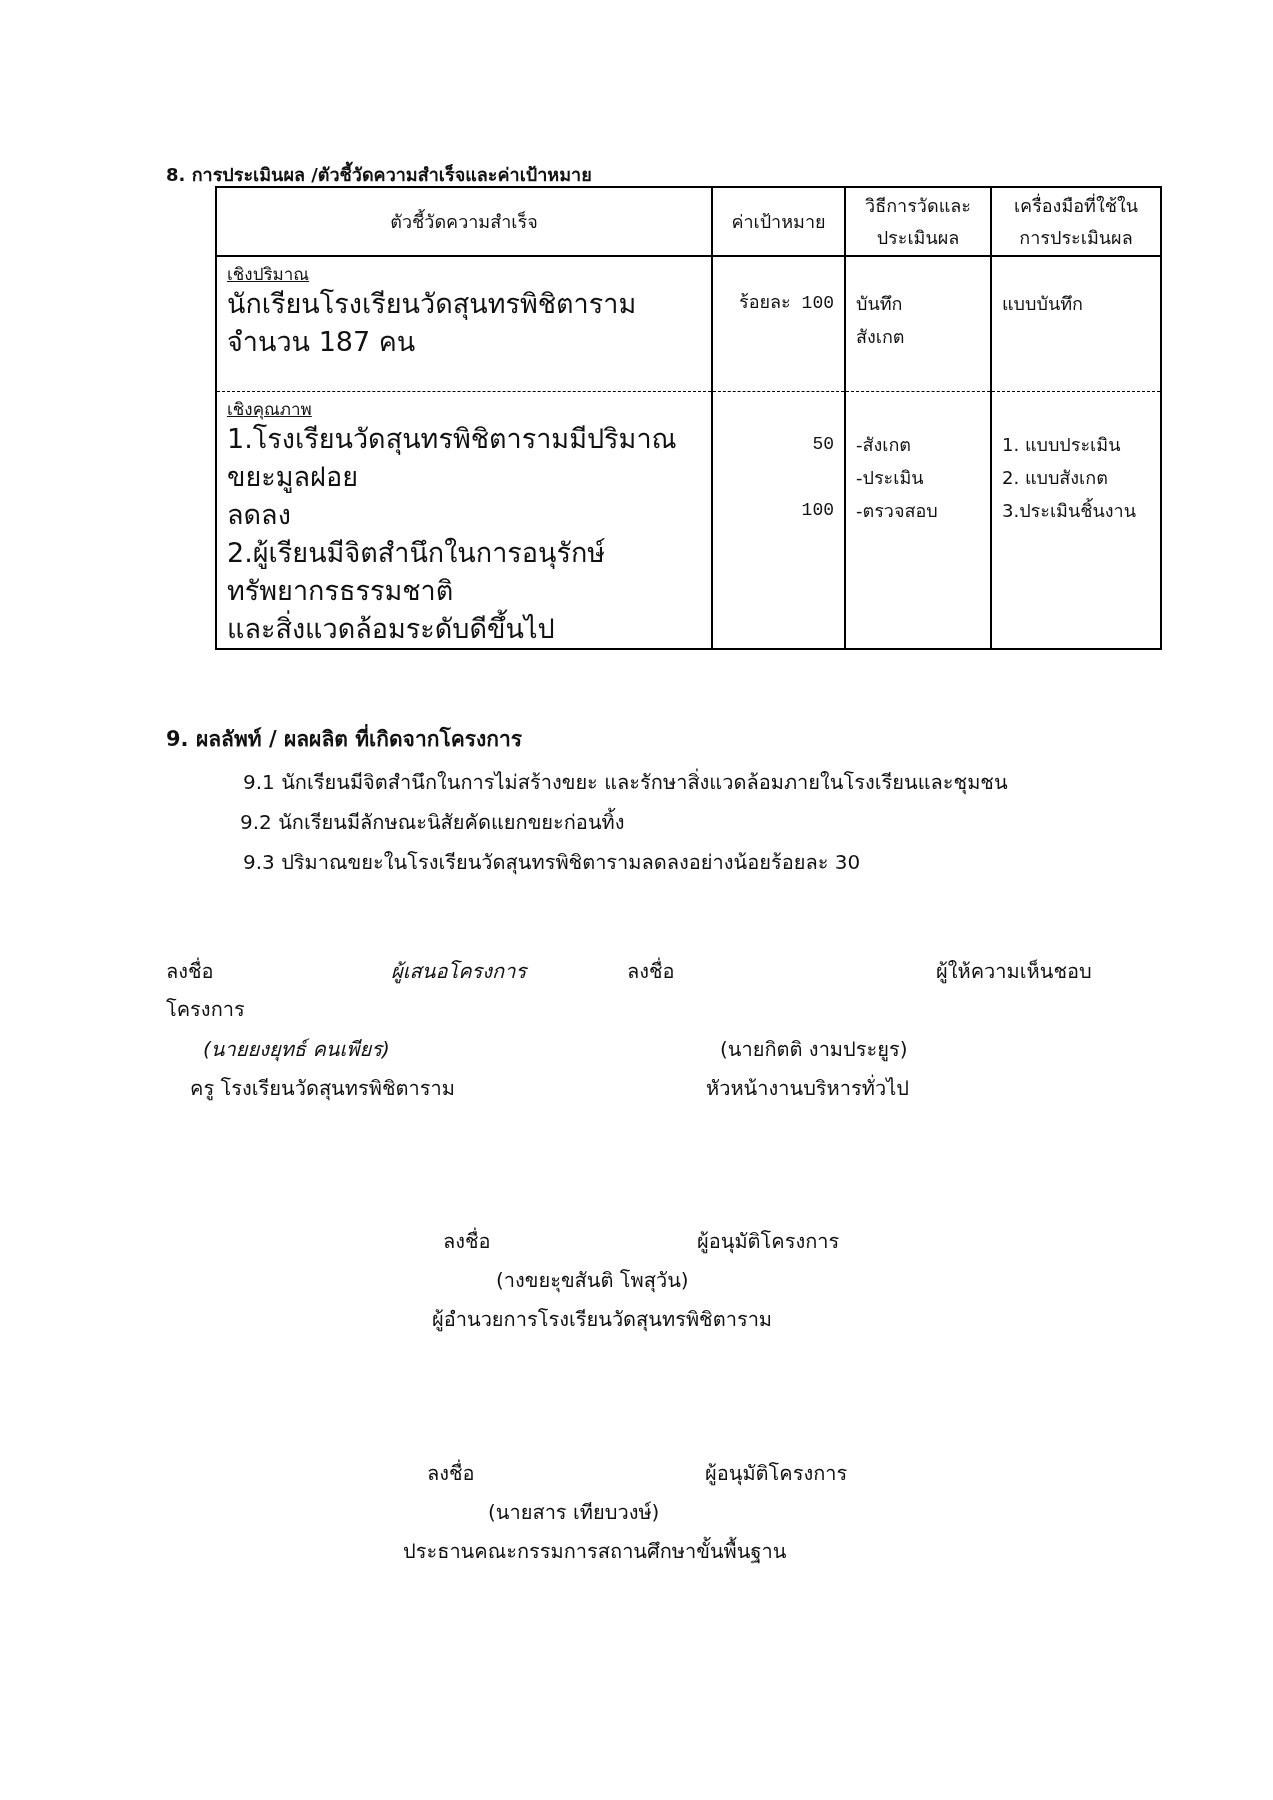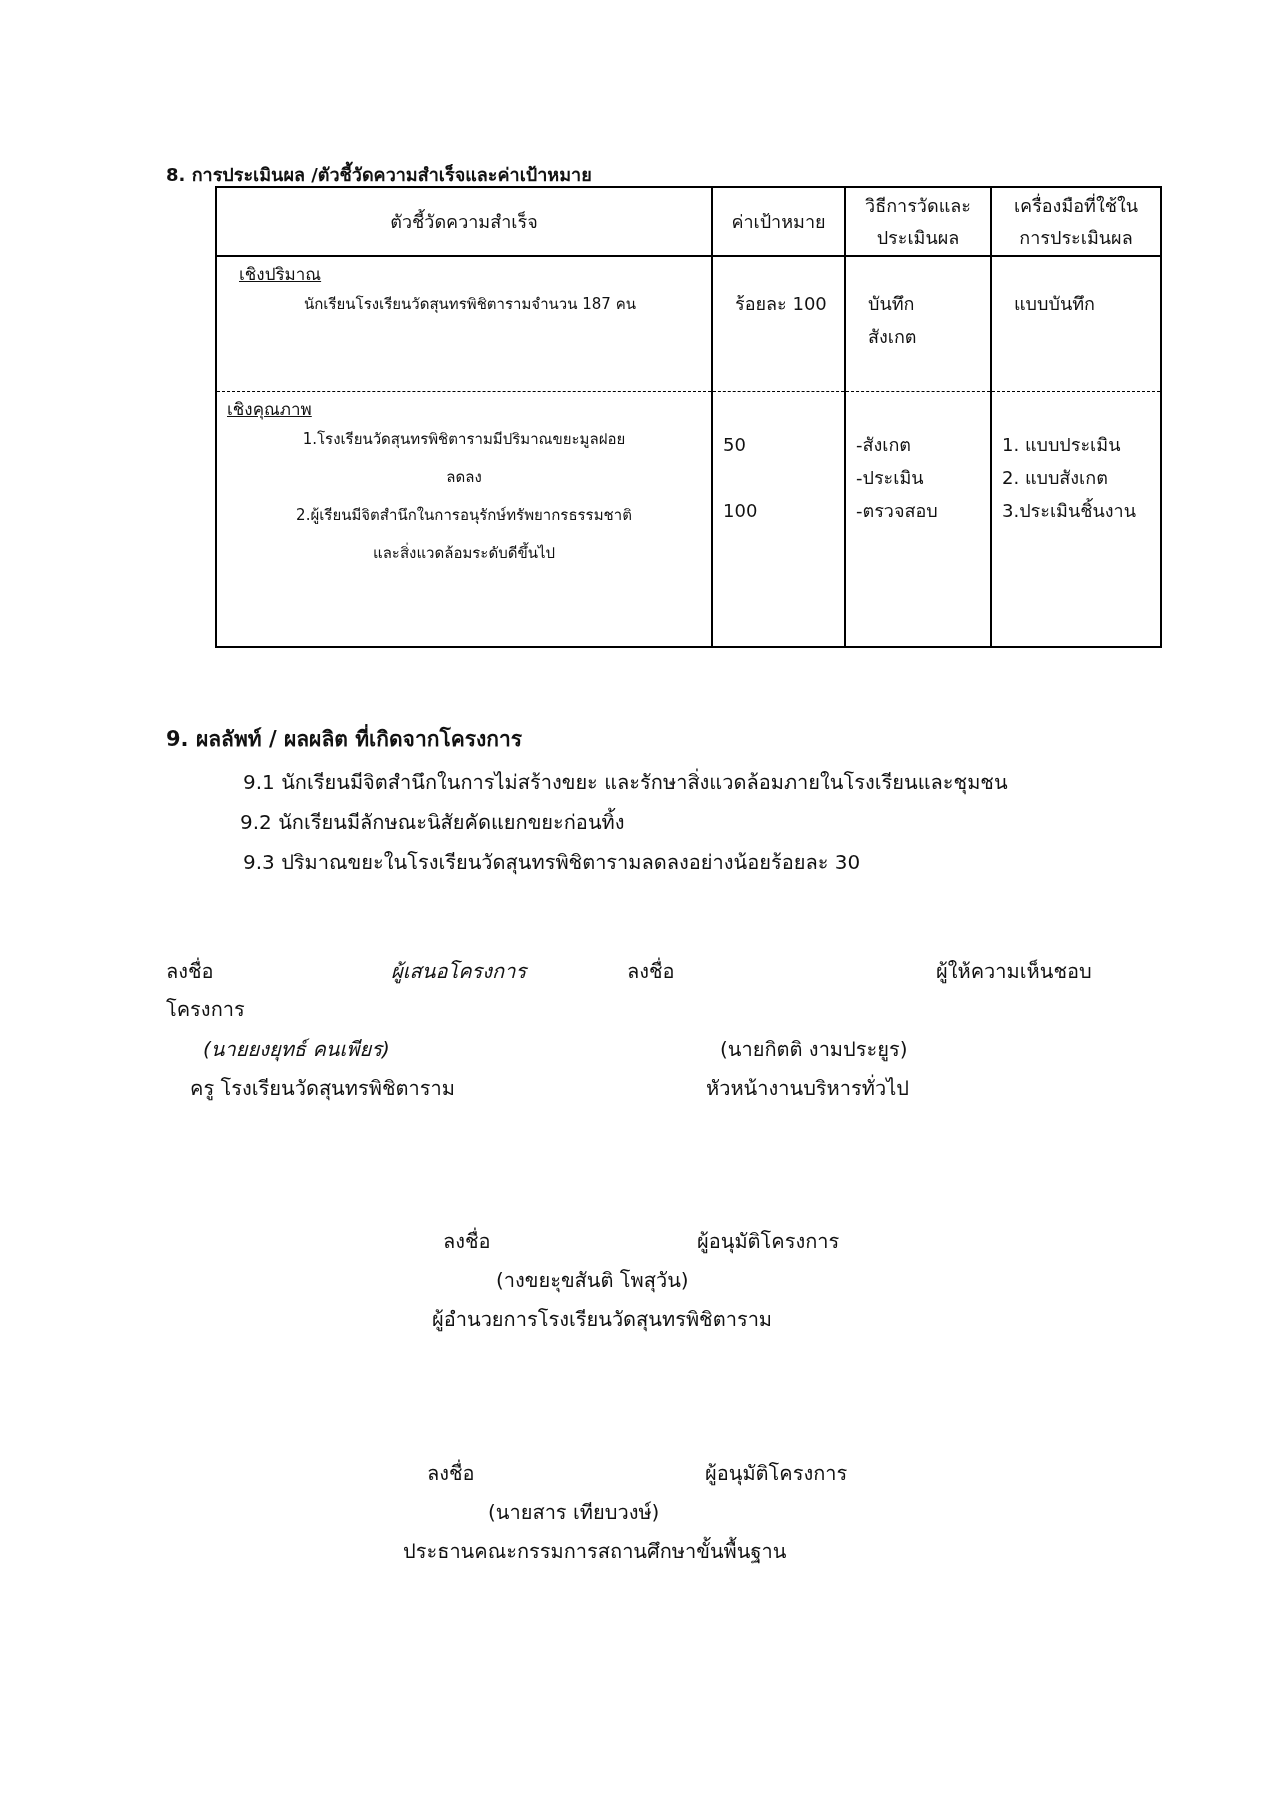--- a/index.html
+++ b/index.html
@@ -8,27 +8,27 @@
   .abs { position: absolute; white-space: nowrap; }
   .h8 { left: 166px; top: 160px; font-size: 18px; font-weight: bold; }
   .h9 { left: 166px; top: 722px; font-size: 21px; font-weight: bold; }
   .t20 { font-size: 20px; }
 
   table.eval { position: absolute; left: 215px; top: 186px; width: 945px;
                border-collapse: collapse; table-layout: fixed; }
   table.eval td, table.eval th { border: 2px solid #000; vertical-align: top; padding: 0; }
   table.eval th { font-weight: normal; font-size: 18px; text-align: center; height: 67px; vertical-align: middle; line-height: 32px; }
   .col1 { width: 496px; } .col2 { width: 133px; } .col3 { width: 146px; } .col4 { width: 170px; }
-  tr.r-quant td { height: 134px; border-bottom: 1px dashed #000; padding-left: 12px; }
+  tr.r-quant td { height: 134px; border-bottom: 1px dashed #000; }
   tr.r-qual td { height: 254px; border-top: 1px dashed #000; margin-top: 24px; }
   .cellpad { padding: 6px 10px 0 10px; }
   .sub { font-size: 17px; text-decoration: underline; line-height: 22px; }
-  .big { font-size: 15px; line-height: 38px; text-align: center; }
+  .big { font-size: 27px; line-height: 38px; }
   .mid { font-size: 18px; line-height: 33px; }
-  .center { text-align: left; }
+  .center { text-align: right; font-family: Liberation Mono, monospace; }
 </style>
 </head>
 <body>
 
 <div class="abs h8">8. การประเมินผล  /ตัวชี้วัดความสำเร็จและค่าเป้าหมาย</div>
 
 <table class="eval">
   <colgroup>
       <col class="col1">
       <col class="col2">

